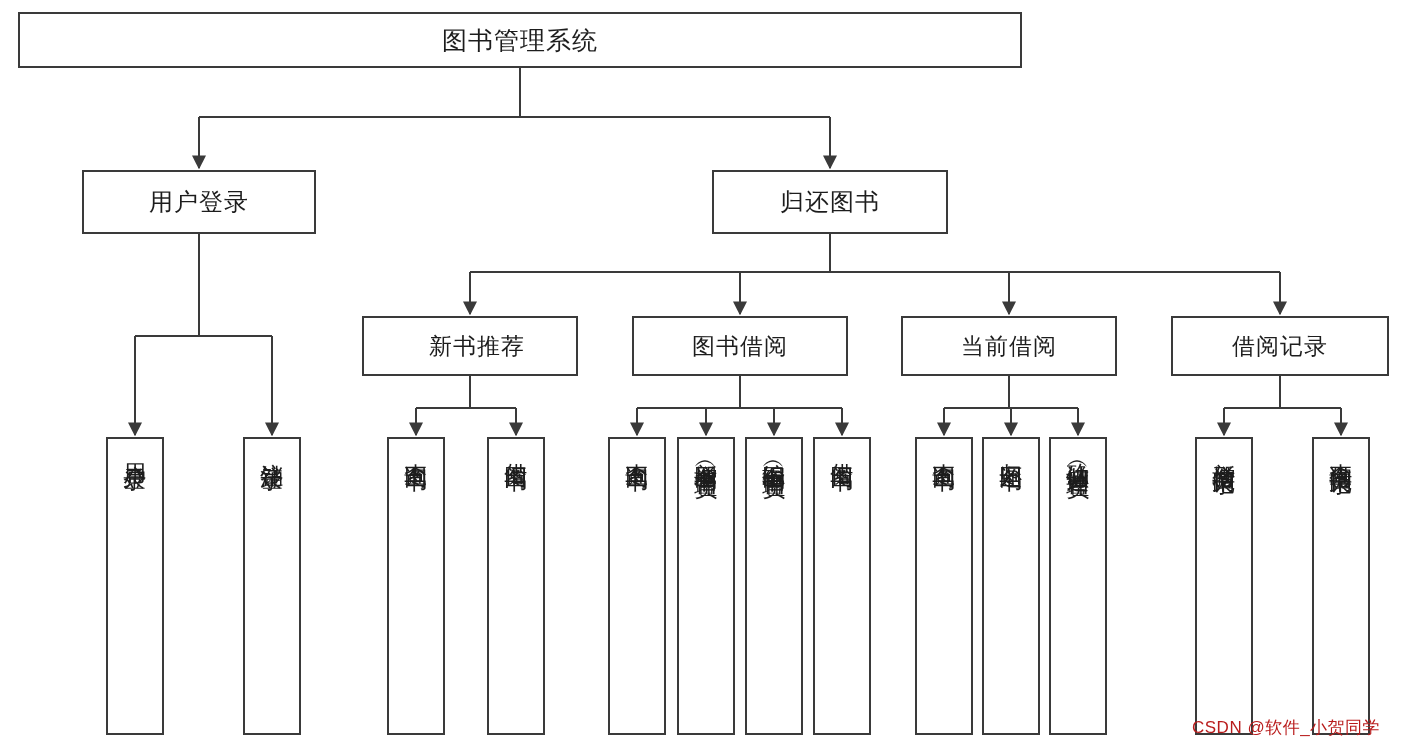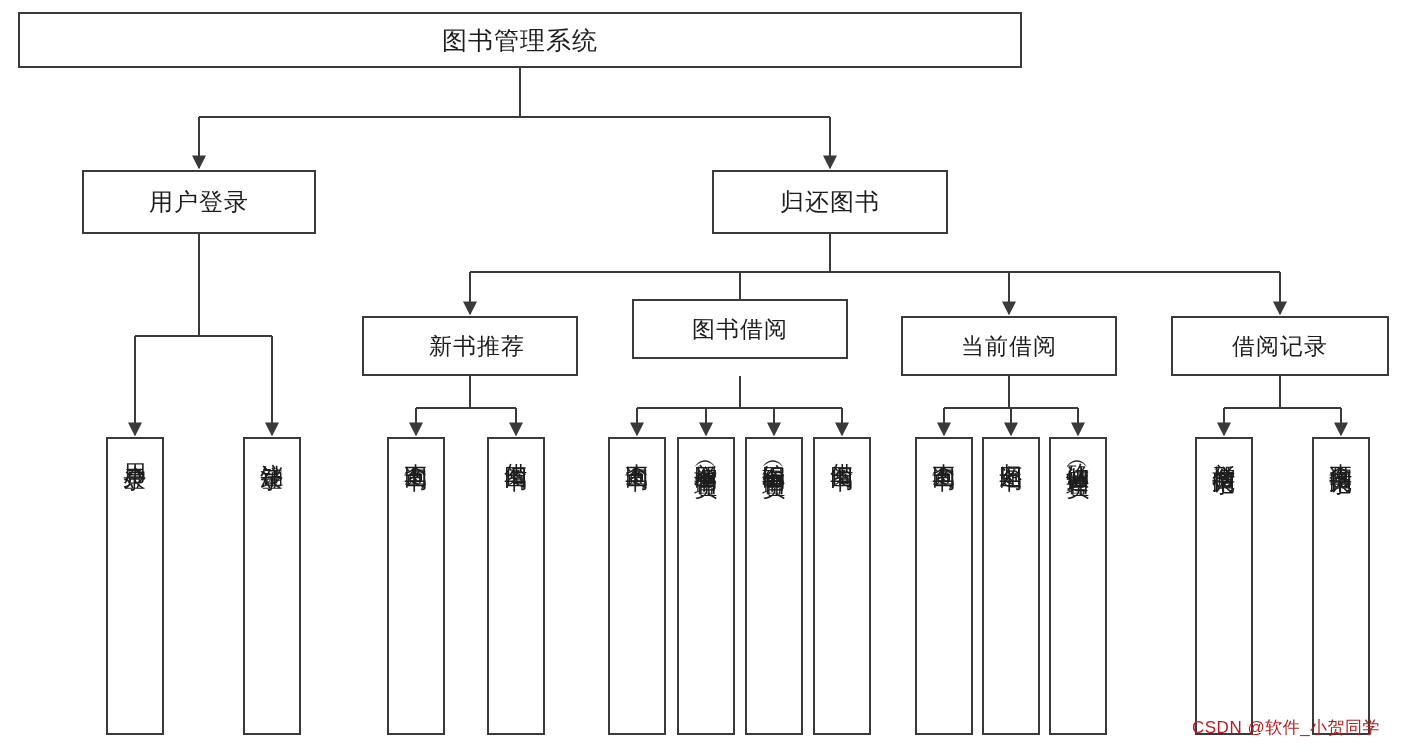--- a/index.html
+++ b/index.html
@@ -122,21 +122,21 @@
   <div class="node level1" style="left: 82px; top: 170px; width: 234px; height: 64px;">
     <span class="label">用户登录</span>
   </div>
   <div class="node level1" style="left: 712px; top: 170px; width: 236px; height: 64px;">
     <span class="label">归还图书</span>
   </div>
 
   <div class="node level2" style="left: 362px; top: 316px; width: 216px; height: 60px; padding-left: 14px;">
     <span class="label">新书推荐</span>
   </div>
-  <div class="node level2" style="left: 632px; top: 299px; width: 216px; height: 60px;">
+  <div class="node level2" style="left: 632px; top: 316px; width: 216px; height: 60px;">
     <span class="label">图书借阅</span>
   </div>
   <div class="node level2" style="left: 1171px; top: 316px; width: 218px; height: 60px;">
     <span class="label">借阅记录</span>
   </div>
   <div class="node level2" style="left: 901px; top: 316px; width: 216px; height: 60px;">
     <span class="label">当前借阅</span>
   </div>
 
   <div class="node leaf" style="left: 106px; top: 437px; width: 58px; height: 298px;">

